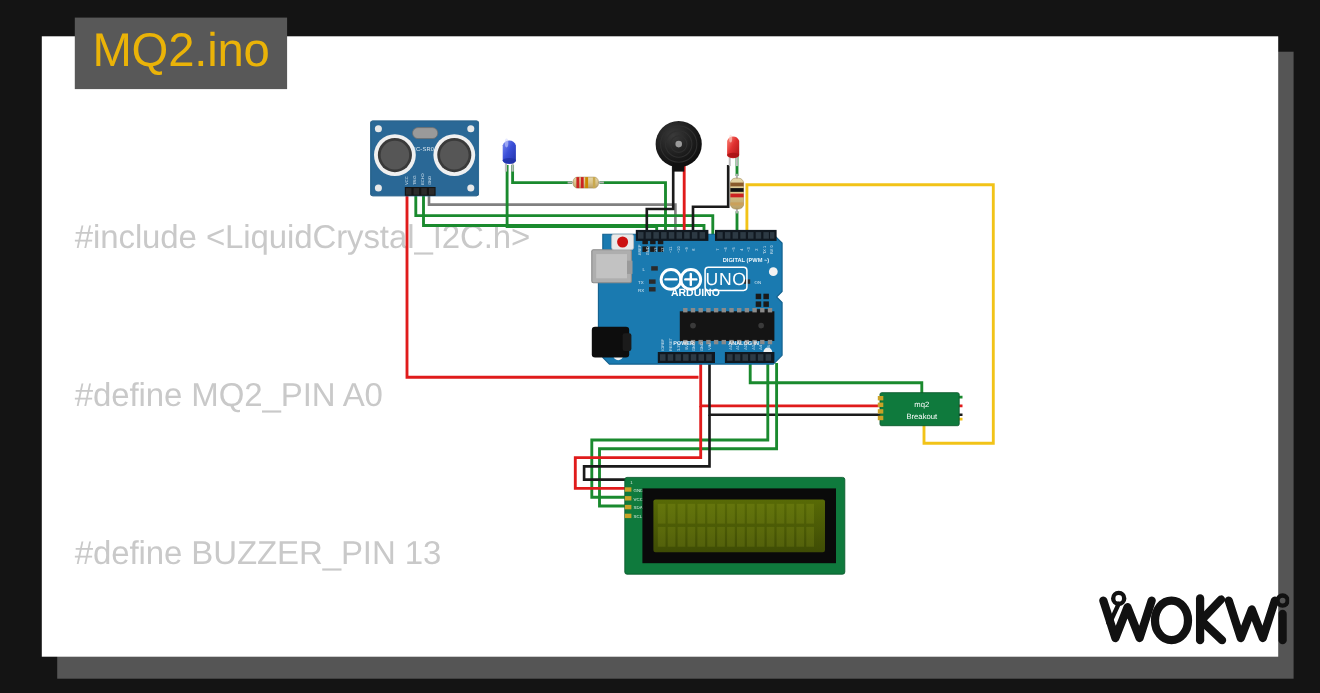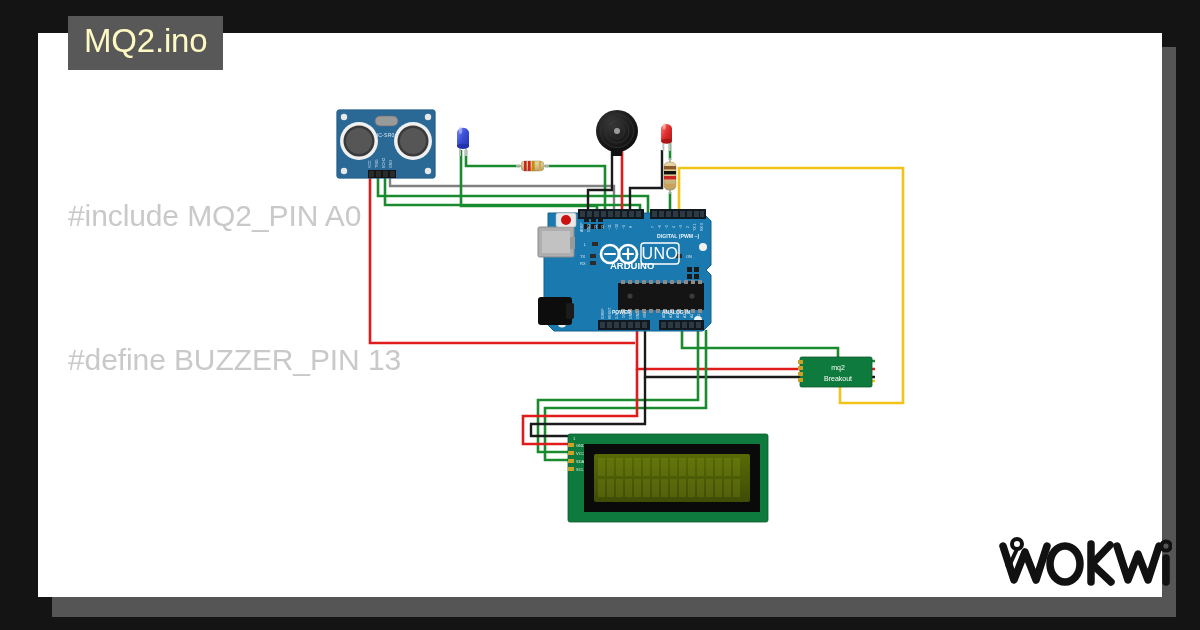--- a/index.html
+++ b/index.html
@@ -20,23 +20,23 @@
     position: absolute; left: 38px; top: 33px;
     width: 1124px; height: 564px;
     background: #ffffff;
     overflow: hidden;
   }
 
   
   #title-badge {
     position: absolute; left: 68px; top: 16px;
     background: #585858;
-    color: #fef9c3;
+    color: #eab308;
     padding: 6px 16px 10px 16px;
-    font-size: 33px;
+    font-size: 43px;
     line-height: 1.15;
     letter-spacing: -0.2px;
     z-index: 40;
     font-weight: 400;
   }
 
   
   #code {
     position: absolute; left: 68px; top: 96px;
     z-index: 5;
@@ -64,21 +64,22 @@
   }
   #wokwi-logo svg { display:block; }
 </style>
 </head>
 <body>
 
 <div id="shadow"></div>
 <div id="card"></div>
 
 <div id="code">
-  <div>#include MQ2_PIN A0</div>
+  <div>#include &lt;LiquidCrystal_I2C.h&gt;</div>
+  <div>#define MQ2_PIN A0</div>
   <div>#define BUZZER_PIN 13</div>
   
   
   
   
   
   
 </div>
 
 <div id="title-badge">MQ2.ino</div>

